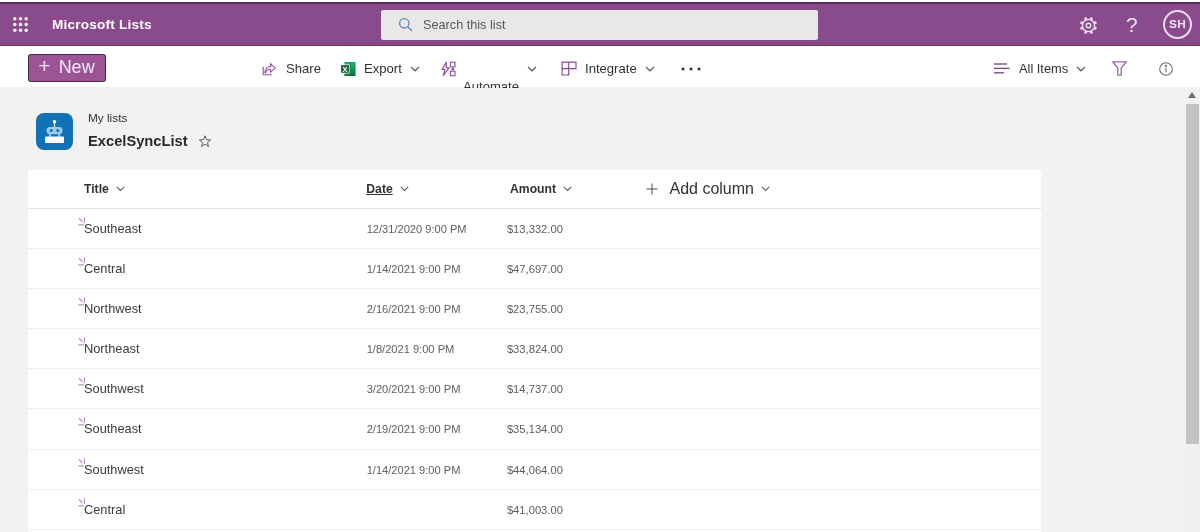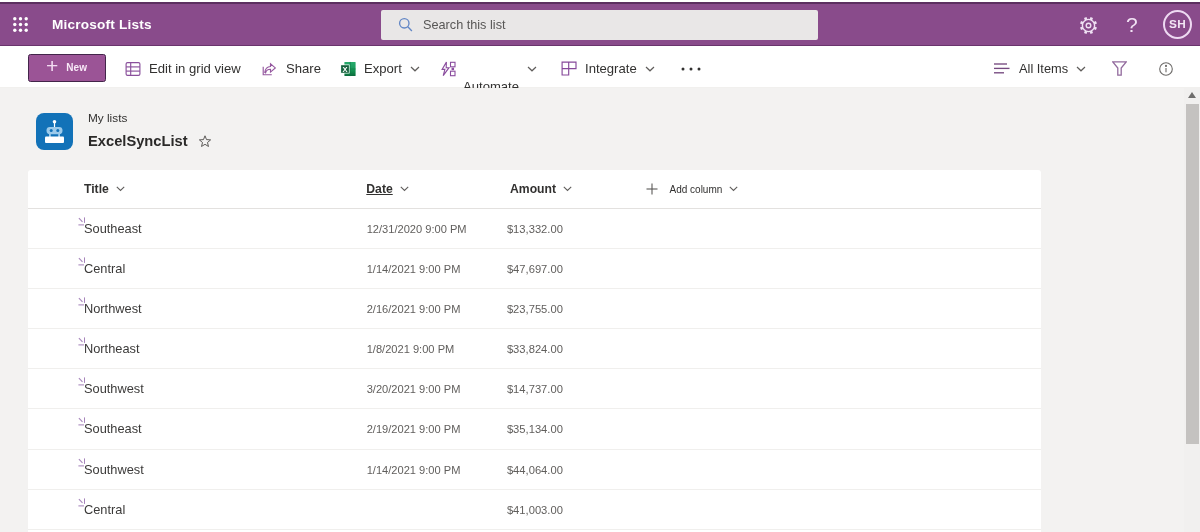--- a/index.html
+++ b/index.html
@@ -23,21 +23,21 @@
 
   
   #cmdbar { position:absolute; top:46px; left:0; width:1200px; height:42px; background:#fff;
     border-bottom:1px solid #f1f0ee; }
   .cmditem { position:absolute; top:2px; height:41px; display:flex; align-items:center;
     font-size:13.1px; color:#323130; }
   .cmditem svg { display:block; }
   #btnnew { position:absolute; left:27.5px; top:7.5px; width:78px; height:28.5px; background:#9b5496;
     border:1px solid #43254a; border-radius:2.5px; color:#f8e9f7; display:flex; align-items:center; justify-content:center; }
   #btnnew .plus { font-size:21px; font-weight:400; margin-right:8px; margin-top:-3px; color:#f3dcf2; }
-  #btnnew .lbl { font-size:10px; font-weight:bold;text-align:center; }
+  #btnnew .lbl { font-size:18px; font-weight:normal;text-align:center; }
   .chev { margin-left:8px; }
 
   
   #content { position:absolute; top:88px; left:0; width:1200px; height:444px; background:#f3f2f1; }
   #listicon { position:absolute; left:36px; top:25px; width:37px; height:37px; background:#1272b8; border-radius:8px; }
   #mylists { position:absolute; left:88px; top:23px; font-size:11.8px; color:#323130; }
   #listname { position:absolute; left:88px; top:45px; font-size:14.7px; font-weight:bold; color:#2b2a29; }
   #star { position:absolute; left:199px; top:46.5px; }
 
   
@@ -101,29 +101,20 @@
   <div id="help">?</div>
   <div id="avatar">SH</div>
 </div>
 
 <div id="cmdbar">
   <div id="btnnew">
       <span class="plus">+</span>
       <span class="lbl">New</span>
     </div>
 
-  <div class="cmditem" style="left:125px;">
-    <svg width="16" height="16" viewBox="0 0 16 16" fill="none" stroke="#8a509c" stroke-width="1.15">
-      <rect x="1.1" y="1.6" width="13.8" height="12.8" rx="1.4"></rect>
-      <line x1="1.1" y1="5.9" x2="14.9" y2="5.9"></line>
-        <line x1="1.1" y1="10.1" x2="14.9" y2="10.1"></line>
-      <line x1="5.7" y1="1.6" x2="5.7" y2="14.4"></line>
-    </svg>
-    <span style="margin-left:8px;">Edit in grid view</span>
-  </div>
 
   <div class="cmditem" style="left:261px;">
     <svg width="17" height="16" viewBox="0 0 17 16" fill="none" stroke="#95589f" stroke-width="1.15">
       <path d="M2.2 5.8 V13.7 H10.8"></path>
       <path d="M3.8 11.4 C4.3 7.4 6.6 5.6 9.5 5.5 V2.7 L14.3 6.9 L9.5 11.1 V8.3 C7.2 8.4 5.2 9.2 4.6 11.9 Z"></path>
     </svg>
     <span style="margin-left:8px;">Share</span>
   </div>
 
   <div class="cmditem" style="left:340px;">
@@ -238,21 +229,21 @@
       <div class="hcell" style="left:338.3px;text-decoration:underline;">Date
         <svg width="9" height="5.5" viewBox="0 0 9 5.5" fill="none" stroke="#605e5c" stroke-width="1.1">
             <path d="M0.8 0.8 L4.5 4.4 L8.2 0.8"></path>
           </svg>
       </div>
       <div class="hcell" style="left:482px;">Amount
         <svg width="9" height="5.5" viewBox="0 0 9 5.5" fill="none" stroke="#605e5c" stroke-width="1.1">
             <path d="M0.8 0.8 L4.5 4.4 L8.2 0.8"></path>
           </svg>
       </div>
-      <div class="hcell" style="left:610.5px; font-weight:normal; font-size:10px;">
+      <div class="hcell" style="left:610.5px; font-weight:normal; font-size:16px;">
         <svg width="12" height="12" viewBox="0 0 12 12" fill="none" stroke="#5a5856" stroke-width="1.1" style="margin-right:12px;">
             <line x1="6" y1="0.5" x2="6" y2="11.5"></line>
             <line x1="0.5" y1="6" x2="11.5" y2="6"></line>
           </svg>
         Add column
         <svg width="9" height="5.5" viewBox="0 0 9 5.5" fill="none" stroke="#605e5c" stroke-width="1.1">
             <path d="M0.8 0.8 L4.5 4.4 L8.2 0.8"></path>
           </svg>
       </div>
     </div>

